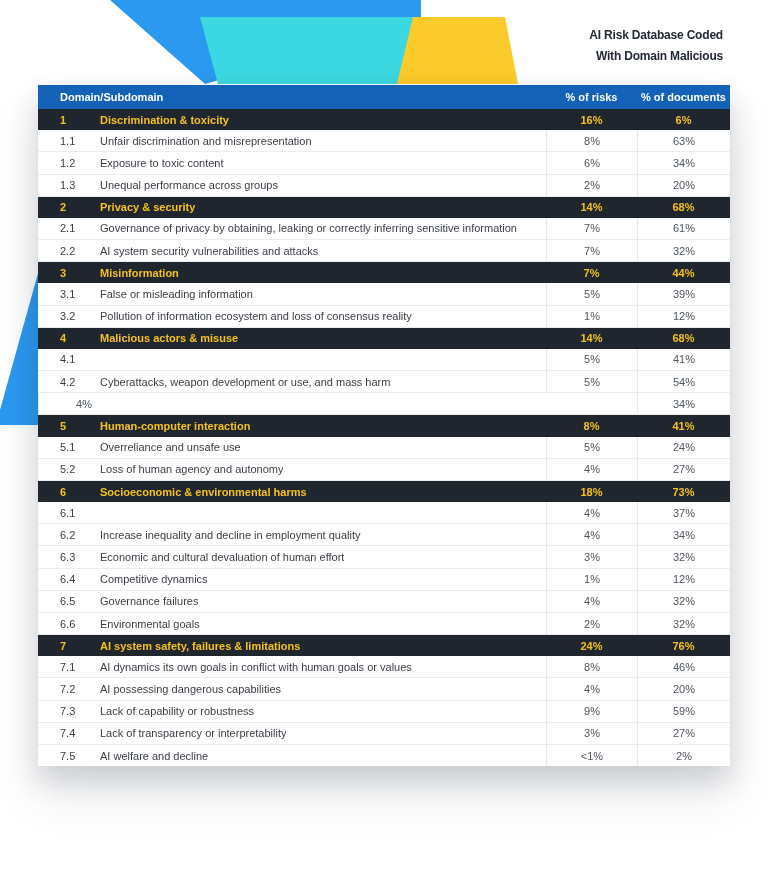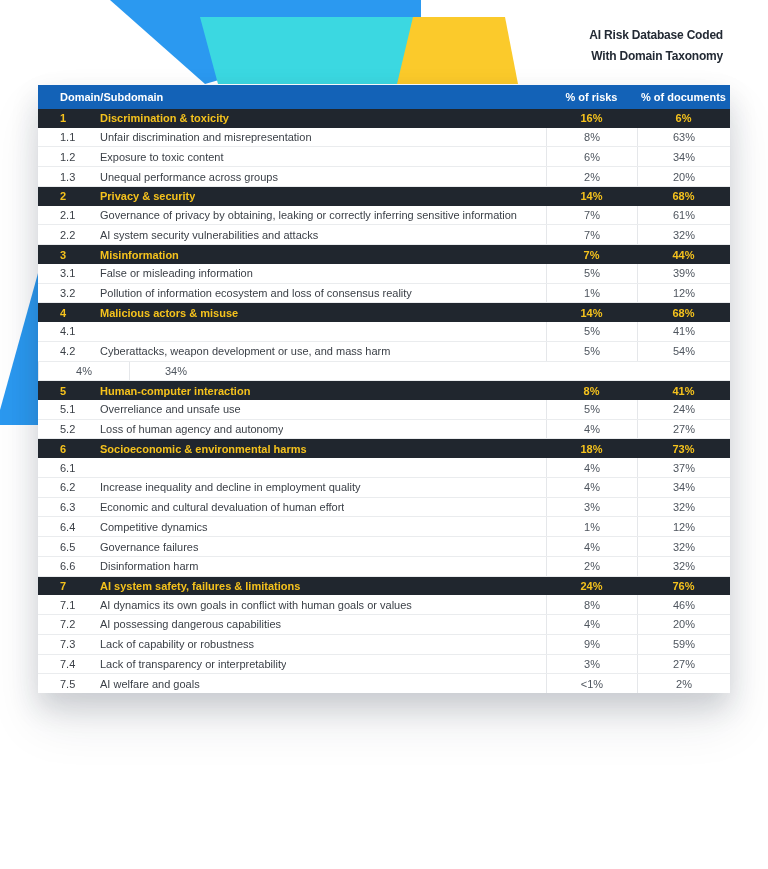--- a/index.html
+++ b/index.html
@@ -12,31 +12,31 @@
   
   .shapes{position:absolute;left:0;top:0;width:768px;height:869px;z-index:0;}
   
   .title{
     position:absolute;top:25px;right:45px;z-index:2;
     text-align:right;font-weight:bold;font-size:12px;line-height:21px;
     color:#232A34;letter-spacing:-0.2px;
   }
   
   .table{
-    position:absolute;left:38px;top:85px;width:692px;height:608px;z-index:1;
+    position:absolute;left:38px;top:85px;width:692px;height:681px;z-index:1;
     background:#ffffff;display:flex;flex-direction:column;
     box-shadow:0 14px 26px rgba(25,35,55,0.16), 0 28px 48px rgba(25,35,55,0.10);
     font-size:11px;
   }
   .row{display:flex;align-items:stretch;box-sizing:border-box;}
   .row.header{height:24px;background:#1362B7;color:#ffffff;font-weight:bold;flex:none;}
   .t-rows{flex:1;display:flex;flex-direction:column;min-height:0;}
   .t-rows .row{flex:1 1 0;min-height:0;}
   .row.domain{background:#20262E;color:#F5C21D;font-weight:bold;}
-  .row.sub{background:#ffffff;color:#3A3F46;border-bottom:1px solid #EAECEE;}
+  .row.sub{background:#ffffff;color:#3A3F46;border-bottom:1px solid #EAECEE;justify-content:space-between;}
   .row.sub:last-child{border-bottom:none;}
   .c1{width:508px;box-sizing:border-box;display:flex;align-items:center;padding-left:22px;min-width:0;}
   .c2{width:91px;box-sizing:border-box;display:flex;align-items:center;justify-content:center;}
   .c3{width:93px;box-sizing:border-box;display:flex;align-items:center;justify-content:center;}
   .row.sub .c2,.row.sub .c3{border-left:1px solid #E5E7EA;color:#4E555E;}
   .num{width:40px;flex:none;}
   .row.sub .num{color:#3A3F46;}
   .lbl{white-space:nowrap;overflow:hidden;text-overflow:ellipsis;}
 </style>
 </head>
@@ -44,21 +44,21 @@
 
 <svg class="shapes" viewBox="0 0 768 869" xmlns="http://www.w3.org/2000/svg">
   <polygon points="110,0 421,0 421,22 205,84" fill="#2B99F0"></polygon>
   <polygon points="200,17 415,17 398,84 218,84" fill="#3BD8E1"></polygon>
   <polygon points="413,17 505,17 518,84 397,84" fill="#FBCA2B"></polygon>
   <polygon points="40,266 40,425 0,425 0,410" fill="#2B99F0"></polygon>
 </svg>
 
 <div class="title">
   <div>AI Risk Database Coded</div>
-  <div>With Domain Taxonomy</div>
+  <div>With Domain Malicious</div>
 </div>
 
 <div class="table">
   <div class="row header">
     <div class="c1">Domain/Subdomain</div>
     <div class="c2">% of risks</div>
     <div class="c3">% of documents</div>
   </div>
   <div class="t-rows">
       <div class="row domain">
@@ -235,21 +235,21 @@
         <div class="c1">
           <div class="num">6.5</div>
           <div class="lbl">Governance failures</div>
         </div>
         <div class="c2">4%</div>
         <div class="c3">32%</div>
       </div>
       <div class="row sub">
         <div class="c1">
           <div class="num">6.6</div>
-          <div class="lbl">Disinformation harm</div>
+          <div class="lbl">Environmental goals</div>
         </div>
         <div class="c2">2%</div>
         <div class="c3">32%</div>
       </div>
       <div class="row domain">
         <div class="c1">
           <div class="num">7</div>
           <div class="lbl">AI system safety, failures &amp; limitations</div>
         </div>
         <div class="c2">24%</div>
@@ -283,19 +283,19 @@
         <div class="c1">
           <div class="num">7.4</div>
           <div class="lbl">Lack of transparency or interpretability</div>
         </div>
         <div class="c2">3%</div>
         <div class="c3">27%</div>
       </div>
       <div class="row sub">
         <div class="c1">
           <div class="num">7.5</div>
-          <div class="lbl">AI welfare and goals</div>
+          <div class="lbl">AI welfare and decline</div>
         </div>
         <div class="c2">&lt;1%</div>
         <div class="c3">2%</div>
       </div>
     </div>
 </div>
 
 </body></html>

